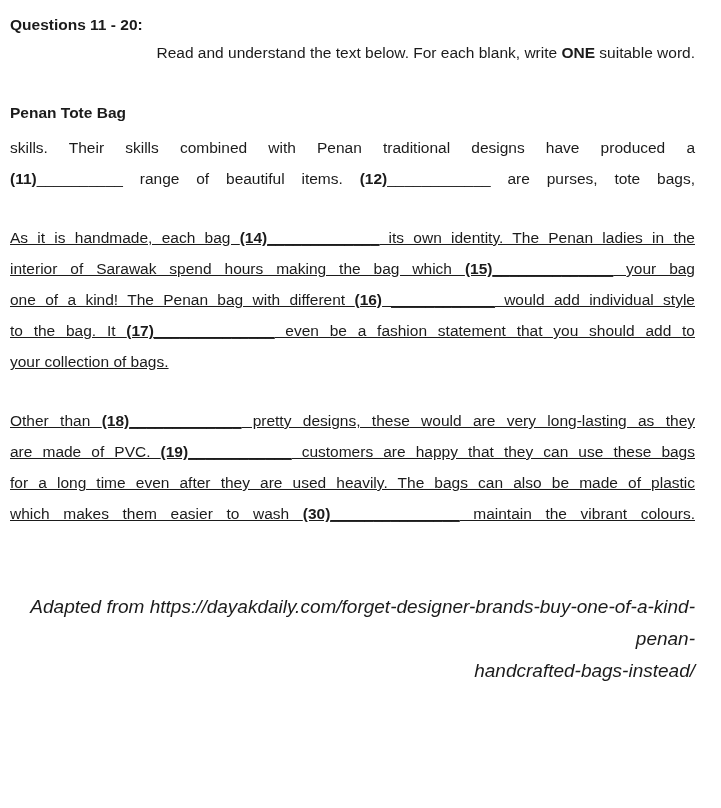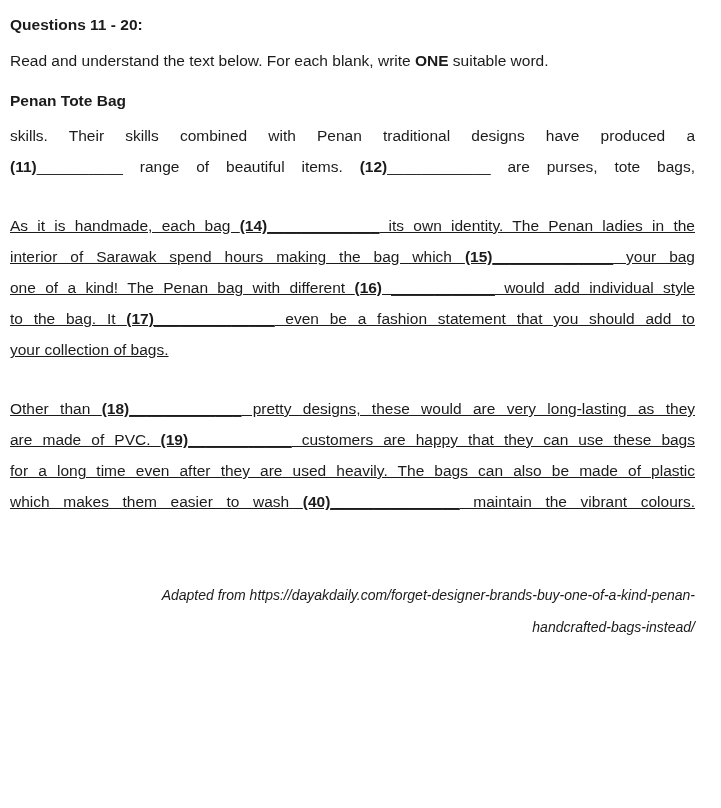--- a/index.html
+++ b/index.html
@@ -17,25 +17,26 @@
     font-family: "Liberation Sans", "DejaVu Sans", sans-serif;
     font-size: 15.5px;
     color: #1b1b1b;
     overflow: hidden;
   }
   .heading {
     font-weight: 700;
     line-height: 26px;
   }
   .instruction {
-    margin-top: 10px;
+    margin-top: 2px;
     line-height: 26px;
+    text-align: right;
   }
   .title {
-    margin-top: 14px;
+    margin-top: 34px;
     font-weight: 700;
     line-height: 26px;
   }
   .paragraph {
     margin-top: 6px;
   }
   .paragraph + .paragraph {
     margin-top: 28px;
     text-decoration: underline;
   }
@@ -48,21 +49,21 @@
     text-align-last: justify;
     text-justify: inter-word;
   }
   .b {
     font-weight: 700;
   }
   .attribution {
     margin-top: 62px;
     text-align: right;
     font-style: italic;
-    font-size: 14px;
+    font-size: 19px;
     line-height: 32px;
   }
 </style>
 </head>
 <body>
 
 <div class="page">
 
   <div class="heading">Questions 11 - 20:</div>
 
@@ -79,21 +80,21 @@
         <div class="line justify"><span>As it is handmade, each bag </span><span class="b">(14)</span><span>_____________</span><span> its own identity. The Penan ladies in the</span></div>
         <div class="line justify"><span>interior of Sarawak spend hours making the bag which </span><span class="b">(15)</span><span>______________</span><span> your bag</span></div>
         <div class="line justify"><span>one of a kind! The Penan bag with different </span><span class="b">(16)</span><span> ____________</span><span> would add individual style</span></div>
         <div class="line justify"><span>to the bag. It </span><span class="b">(17)</span><span>______________</span><span> even be a fashion statement that you should add to</span></div>
         <div class="line"><span>your collection of bags.</span></div>
       </div>
       <div class="paragraph">
         <div class="line justify"><span>Other than </span><span class="b">(18)</span><span>_____________</span><span> pretty designs, these would are very long-lasting as they</span></div>
         <div class="line justify"><span>are made of PVC. </span><span class="b">(19)</span><span>____________</span><span> customers are happy that they can use these bags</span></div>
         <div class="line justify"><span>for a long time even after they are used heavily. The bags can also be made of plastic</span></div>
-        <div class="line justify"><span>which makes them easier to wash </span><span class="b">(40)</span><span>_______________</span><span> maintain the vibrant colours.</span></div>
+        <div class="line justify"><span>which makes them easier to wash </span><span class="b">(30)</span><span>_______________</span><span> maintain the vibrant colours.</span></div>
       </div>
     </div>
 
   <div class="attribution">
     <div>Adapted from https://dayakdaily.com/forget-designer-brands-buy-one-of-a-kind-penan-</div>
     <div>handcrafted-bags-instead/</div>
   </div>
 
 </div>
 

